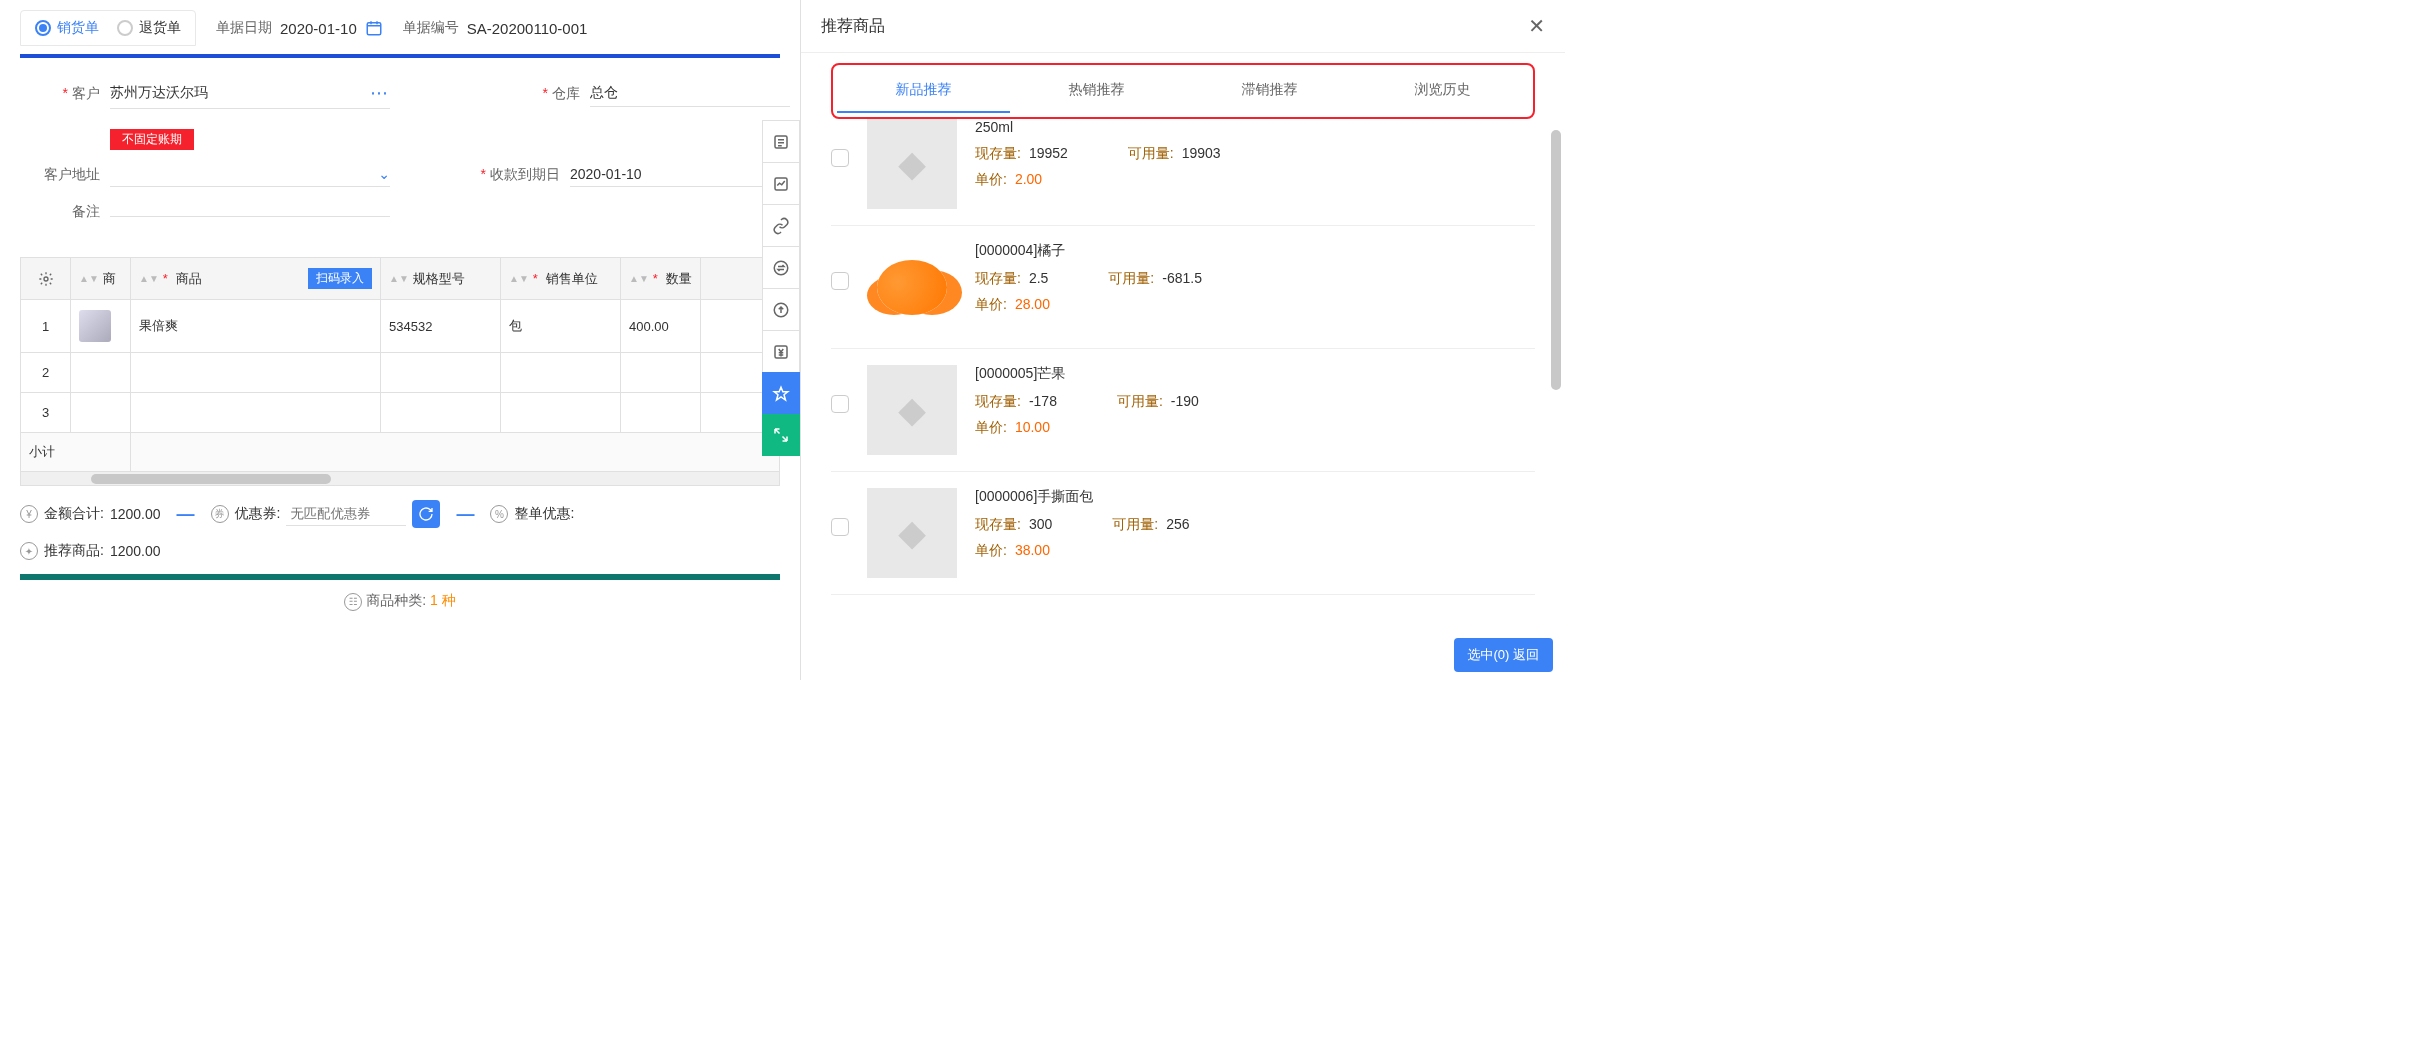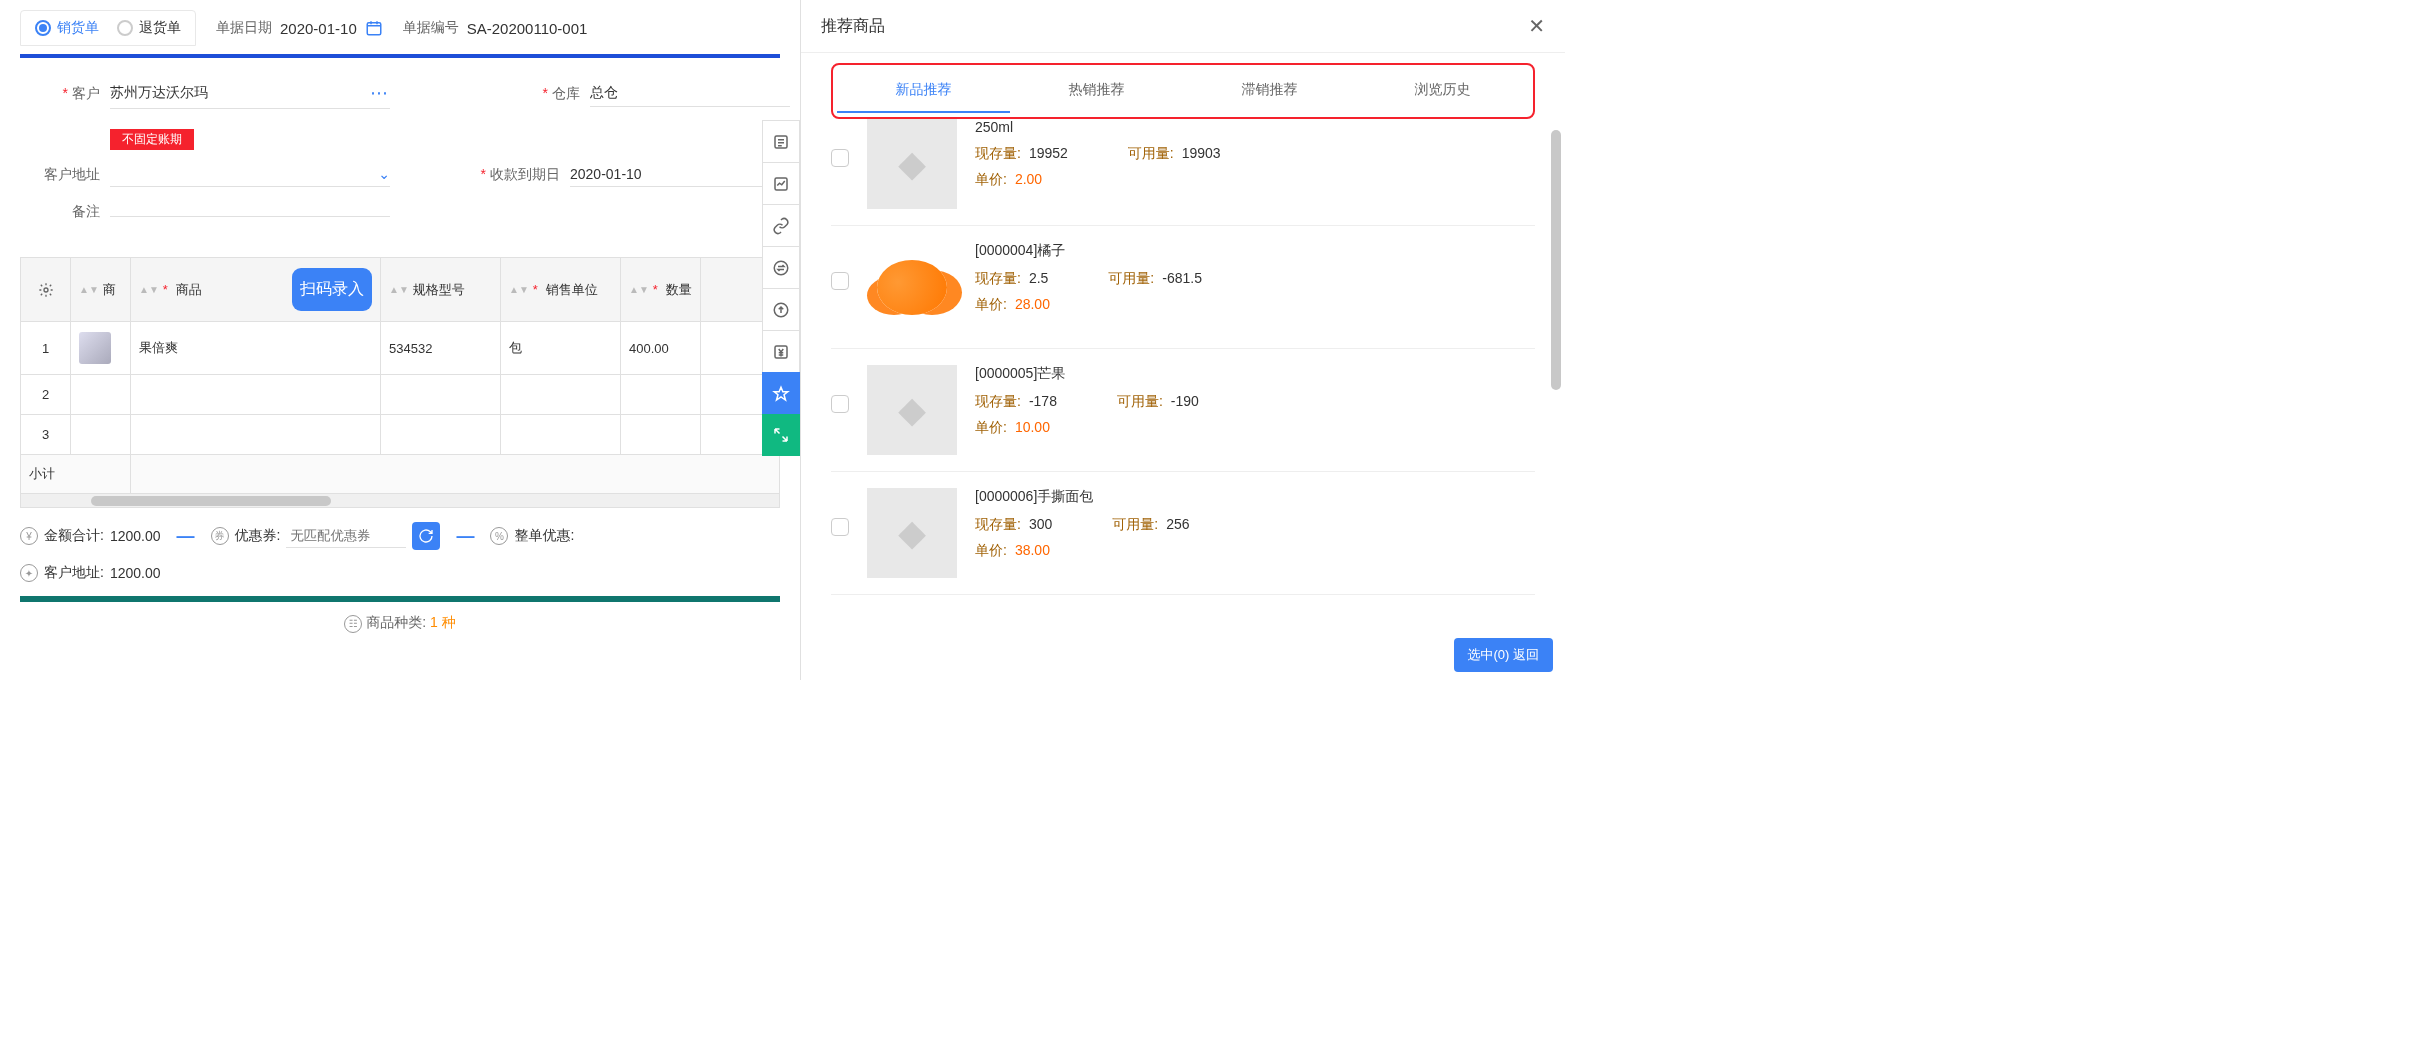--- a/index.html
+++ b/index.html
@@ -31,21 +31,21 @@
 .grid-head { display: flex; background: #f5f5f5; border-bottom: 1px solid #e0e0e0; }
 .grid-cell { padding: 10px 8px; border-right: 1px solid #e0e0e0; display: flex; align-items: center; gap: 4px; font-size: 13px; white-space: nowrap; overflow: hidden; }
 .col-gear { width: 50px; justify-content: center; }
 .col-idx { width: 50px; justify-content: center; }
 .col-img { width: 60px; }
 .col-prod { width: 250px; position: relative; }
 .col-spec { width: 120px; }
 .col-unit { width: 120px; }
 .col-qty { width: 80px; }
 .sort-icon { color: #bbb; font-size: 10px; display: inline-flex; flex-direction: column; line-height: 6px; }
-.scan-badge { background: #3b82f6; color: #fff; padding: 11px 8px; border-radius: 9px; font-size: 16px; margin-left: auto; }
+.scan-badge { background: #3b82f6; color: #fff; padding: 2px 8px; border-radius: 0; font-size: 12px; margin-left: auto; }
 .grid-row { display: flex; border-bottom: 1px solid #e0e0e0; min-height: 40px; }
 .grid-row .grid-cell { background: #fff; }
 .subtotal-row { display: flex; background: #fafafa; }
 .subtotal-row .grid-cell { background: #fafafa; }
 .hscroll { height: 14px; background: #f0f0f0; border-top: 1px solid #e0e0e0; position: relative; }
 .hscroll-thumb { position: absolute; left: 70px; width: 240px; height: 10px; background: #c8c8c8; border-radius: 5px; top: 2px; }
 .totals { padding: 14px 0; display: flex; align-items: center; gap: 16px; flex-wrap: wrap; }
 .total-item { display: flex; align-items: center; gap: 6px; }
 .total-icon { width: 18px; height: 18px; border: 1px solid #999; border-radius: 50%; display: inline-flex; align-items: center; justify-content: center; font-size: 10px; color: #999; }
 .minus-icon { color: #3b82f6; font-size: 18px; font-weight: bold; }
@@ -248,21 +248,21 @@
       </div>
       <span class="minus-icon">—</span>
       <div class="total-item">
         <span class="total-icon">%</span>
         <span>整单优惠:</span>
       </div>
     </div>
     <div class="totals" style="padding-top:0">
       <div class="total-item">
         <span class="total-icon">✦</span>
-        <span>客户地址:</span>
+        <span>推荐商品:</span>
         <span>1200.00</span>
       </div>
     </div>
 
     <div class="footer-bar">
       <span class="total-icon">☷</span>
       <span>商品种类:</span>
       <span class="orange">1 种</span>
     </div>
 

